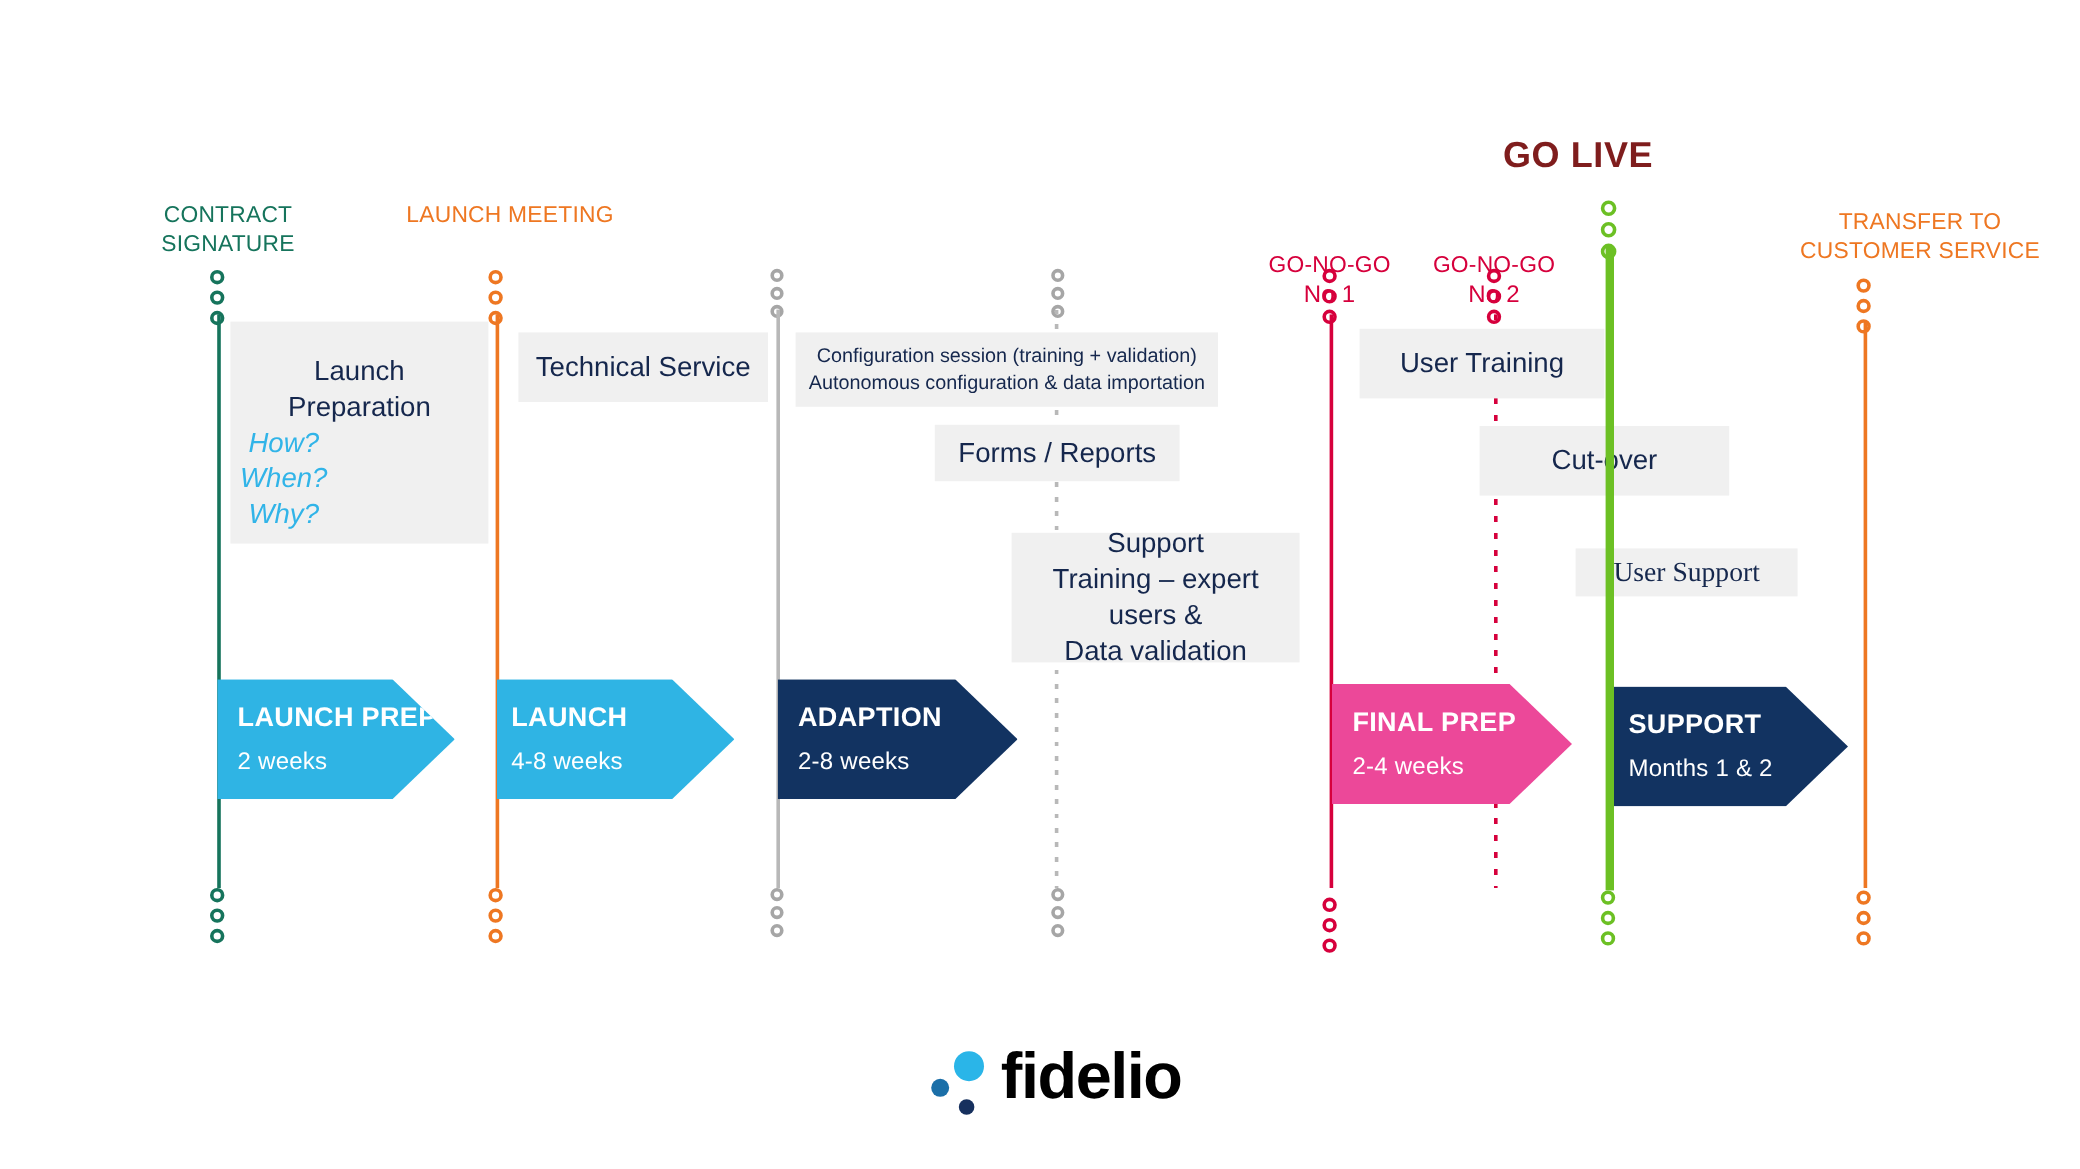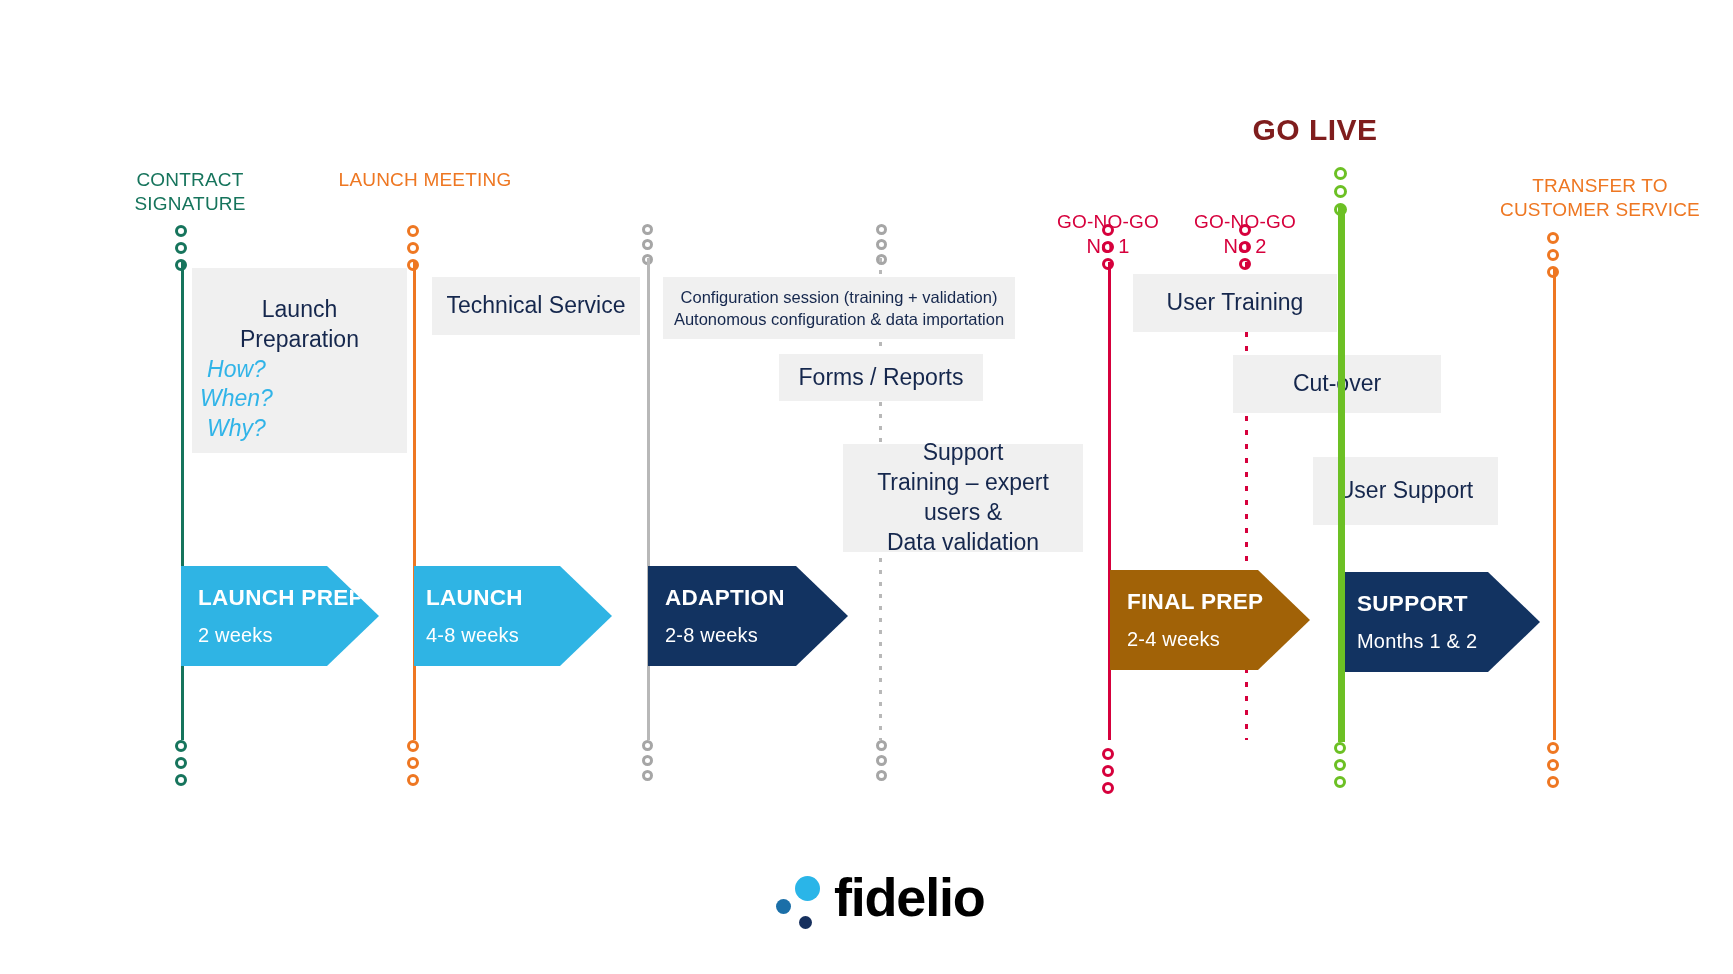--- a/index.html
+++ b/index.html
@@ -263,42 +263,42 @@
   <div class="gbox" style="left:779px; top:354px; width:204px; height:47px;">Forms / Reports</div>
 
   <div class="gbox" style="left:843px; top:444px; width:240px; height:108px;">Support
 Training – expert users &amp;
 Data validation</div>
 
   <div class="gbox" style="left:1133px; top:274px; width:204px; height:58px;">User Training</div>
 
   <div class="gbox" style="left:1233px; top:355px; width:208px; height:58px;">Cut-over</div>
 
-  <div class="gbox" style="left:1313px; top:457px; width:185px; height:68px;">User Support</div>
+  <div class="gbox" style="left:1313px; top:457px; width:185px; height:40px;font-family:Liberation Serif, serif;">User Support</div>
 
   <div class="arrow" style="left:181px; top:566px; width:198px; height:100px; background:#2fb4e4;
        clip-path: polygon(0 0, 146px 0, 198px 50px, 146px 100px, 0 100px);">
     <span class="ttl">LAUNCH PREP</span>
     <span class="dur">2 weeks</span>
   </div>
 
   <div class="arrow" style="left:414px; top:566px; width:198px; height:100px; background:#2fb4e4;
        clip-path: polygon(0 0, 146px 0, 198px 50px, 146px 100px, 0 100px); padding-left: 12px;">
     <span class="ttl">LAUNCH</span>
     <span class="dur">4-8 weeks</span>
   </div>
 
   <div class="arrow" style="left:648px; top:566px; width:200px; height:100px; background:#123361;
        clip-path: polygon(0 0, 148px 0, 200px 50px, 148px 100px, 0 100px);">
     <span class="ttl">ADAPTION</span>
     <span class="dur">2-8 weeks</span>
   </div>
 
 
-  <div class="arrow" style="left:1110px; top:570px; width:200px; height:100px; background:#a16207;
+  <div class="arrow" style="left:1110px; top:570px; width:200px; height:100px; background:#ec4899;
        clip-path: polygon(0 0, 148px 0, 200px 50px, 148px 100px, 0 100px);">
     <span class="ttl">FINAL PREP</span>
     <span class="dur">2-4 weeks</span>
   </div>
 
   <div class="arrow" style="left:1340px; top:572px; width:200px; height:100px; background:#123361;
        clip-path: polygon(0 0, 148px 0, 200px 50px, 148px 100px, 0 100px);">
     <span class="ttl">SUPPORT</span>
     <span class="dur">Months 1 &amp; 2</span>
   </div>

